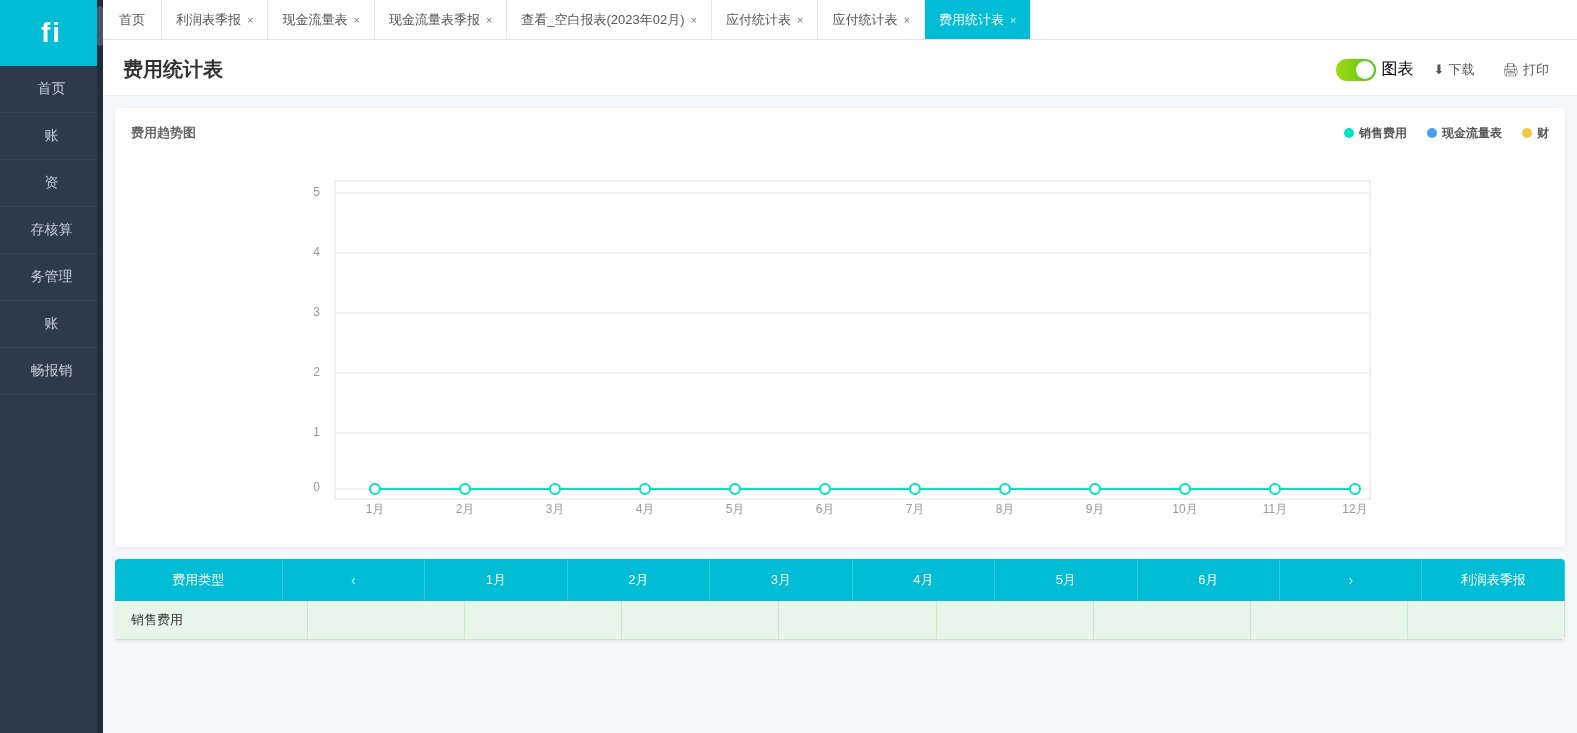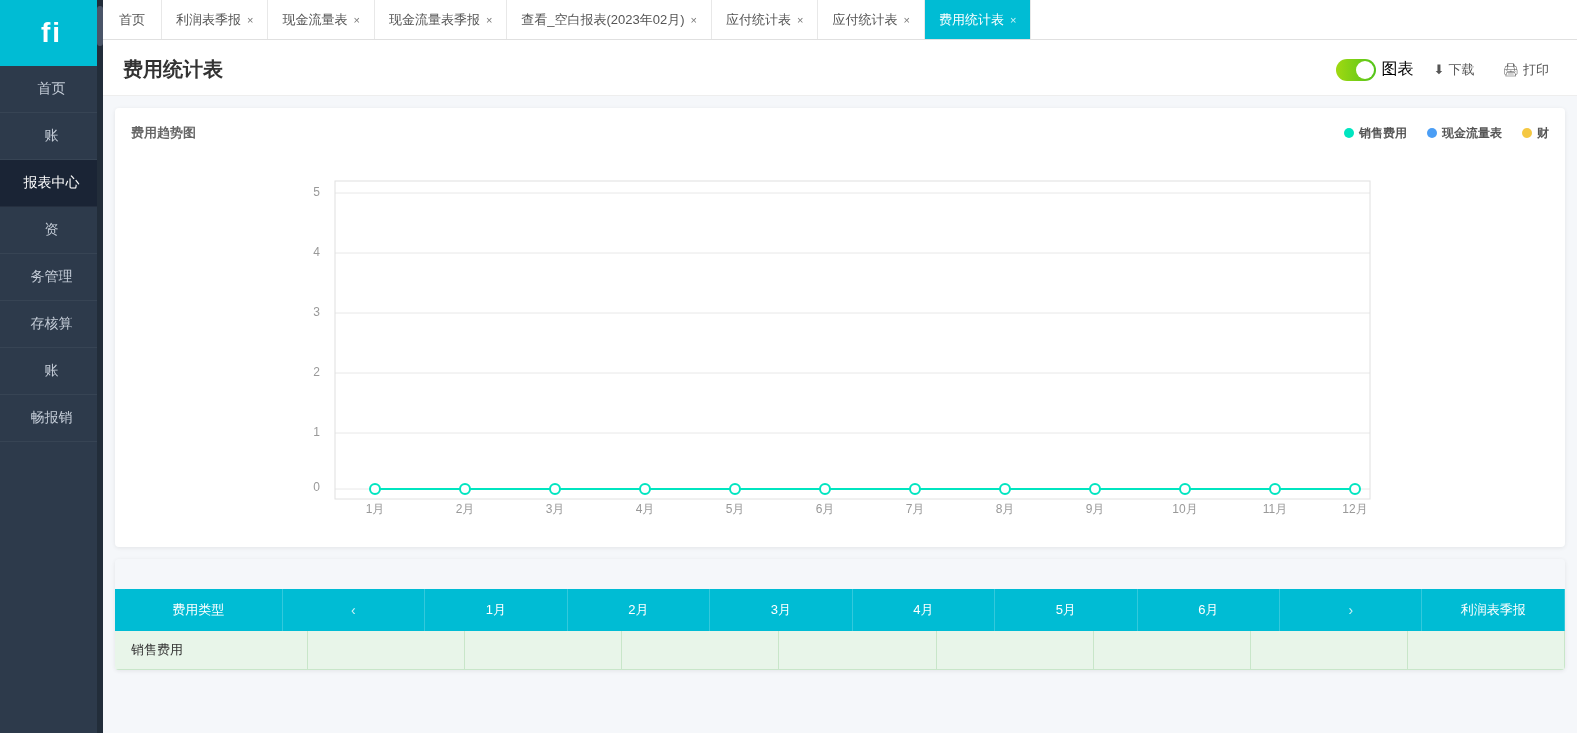--- a/index.html
+++ b/index.html
@@ -217,21 +217,20 @@
       margin: 0 12px 12px;
       border-radius: 4px;
       overflow: hidden;
       box-shadow: 0 1px 4px rgba(0,0,0,0.08);
     }
     .table-header-row {
       background: #00bcd4;
       display: flex;
       color: white;
       font-size: 13px;
-      margin-top: 30px;
     }
     .table-header-cell {
       padding: 12px 8px;
       text-align: center;
       flex: 1;
       border-right: 1px solid rgba(255,255,255,0.2);
       position: relative;
     }
     .table-header-cell:first-child {
       flex: 1.2;
@@ -266,24 +265,23 @@
       padding-left: 16px;
     }
   </style>
 </head>
 <body>
 
 <div class="sidebar">
   <div class="sidebar-logo">fi</div>
   <div class="sidebar-item">首页</div>
   <div class="sidebar-item">账</div>
-  <div class="sidebar-item active">报表中心</div>
   <div class="sidebar-item">资</div>
+  <div class="sidebar-item">存核算</div>
   <div class="sidebar-item">务管理</div>
-  <div class="sidebar-item">存核算</div>
   <div class="sidebar-item">账</div>
   <div class="sidebar-item">畅报销</div>
   <div class="sidebar-scroll">
     <div class="sidebar-scroll-thumb"></div>
   </div>
 </div>
 
 <div class="main">
 
   <div class="tab-bar">

